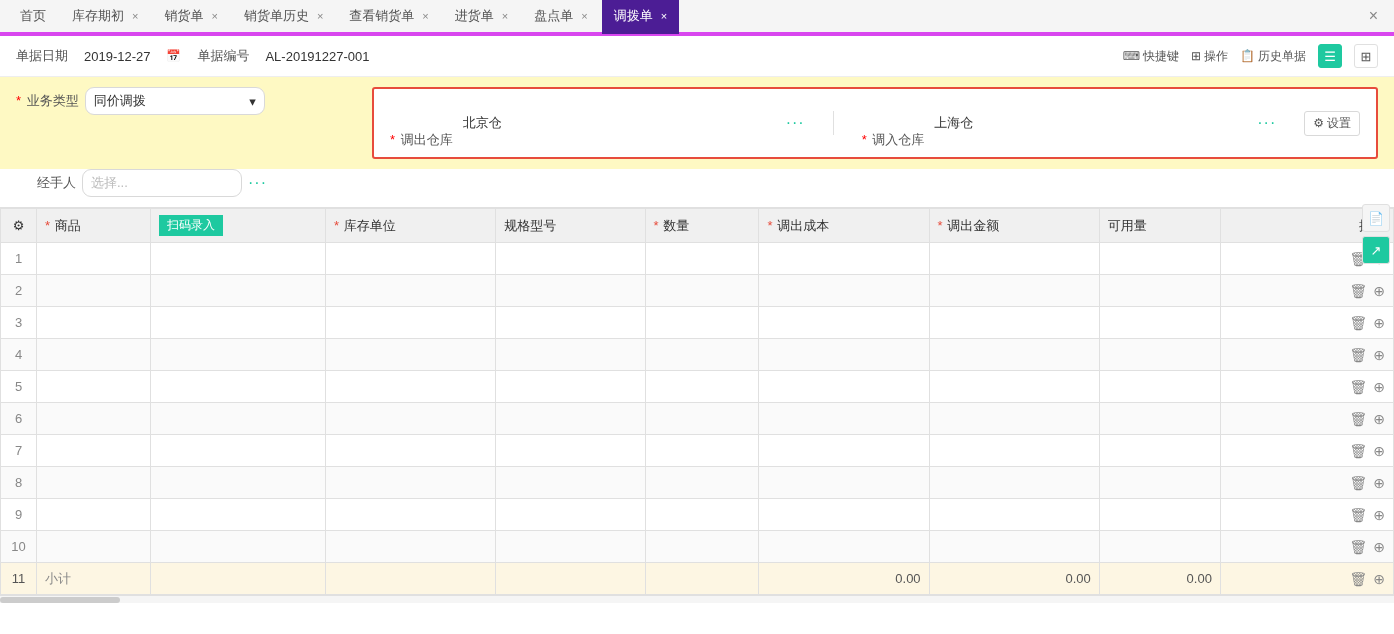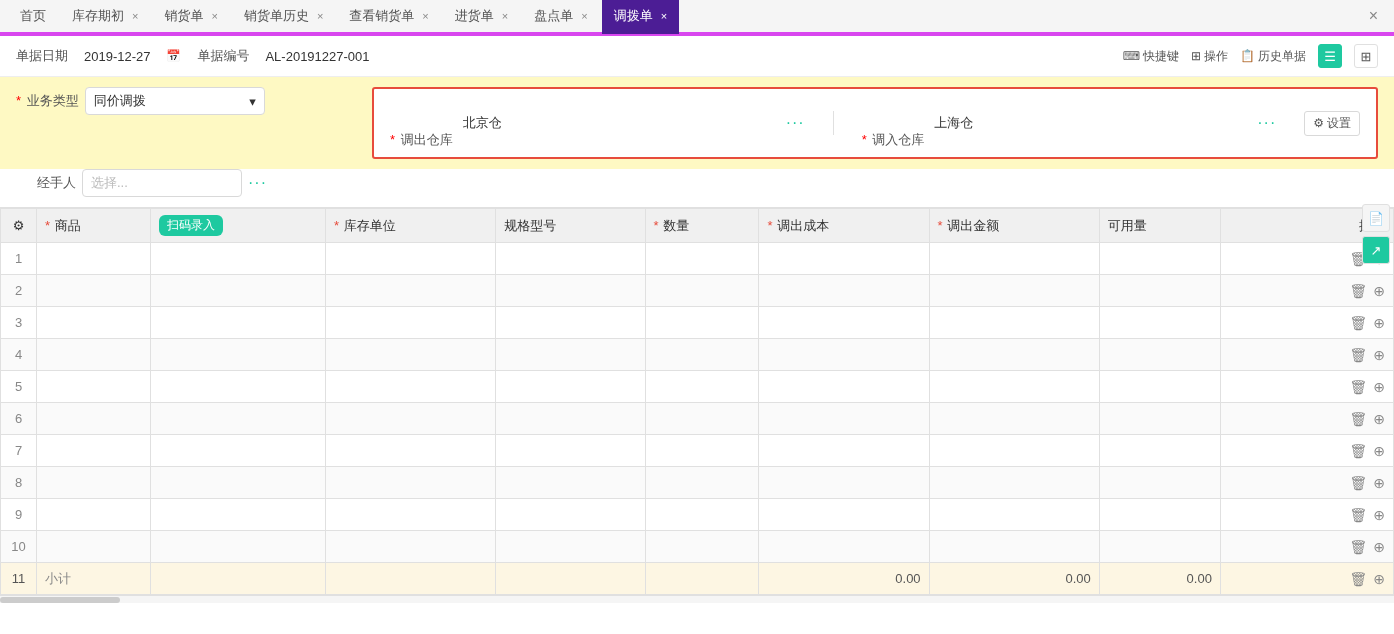--- a/index.html
+++ b/index.html
@@ -102,21 +102,21 @@
       color: #555;
       font-size: 13px;
       min-width: 60px;
       text-align: right;
     }
     .required-star { color: #f00; margin-right: 2px; }
     .form-select {
       display: flex;
       align-items: center;
       border: 1px solid #d9d9d9;
-      border-radius: 4px;
+      border-radius: 9px;
       padding: 4px 8px;
       min-width: 180px;
       cursor: pointer;
       background: #fff;
       font-size: 13px;
       justify-content: space-between;
     }
     .form-input-placeholder {
       color: #bbb;
     }
@@ -218,21 +218,21 @@
       font-weight: normal;
       color: #555;
     }
     .gear-th {
       width: 36px; text-align: center;
     }
     .scan-btn {
       background: #1ec9a0;
       color: #fff;
       border: none;
-      border-radius: 6px;
+      border-radius: 0;
       padding: 2px 8px;
       font-size: 12px;
       cursor: pointer;
       white-space: nowrap;
       text-align: right;
     }
     .col-header-required { color: #e74c3c; margin-right: 1px; }
 
     
     .right-sidebar {

